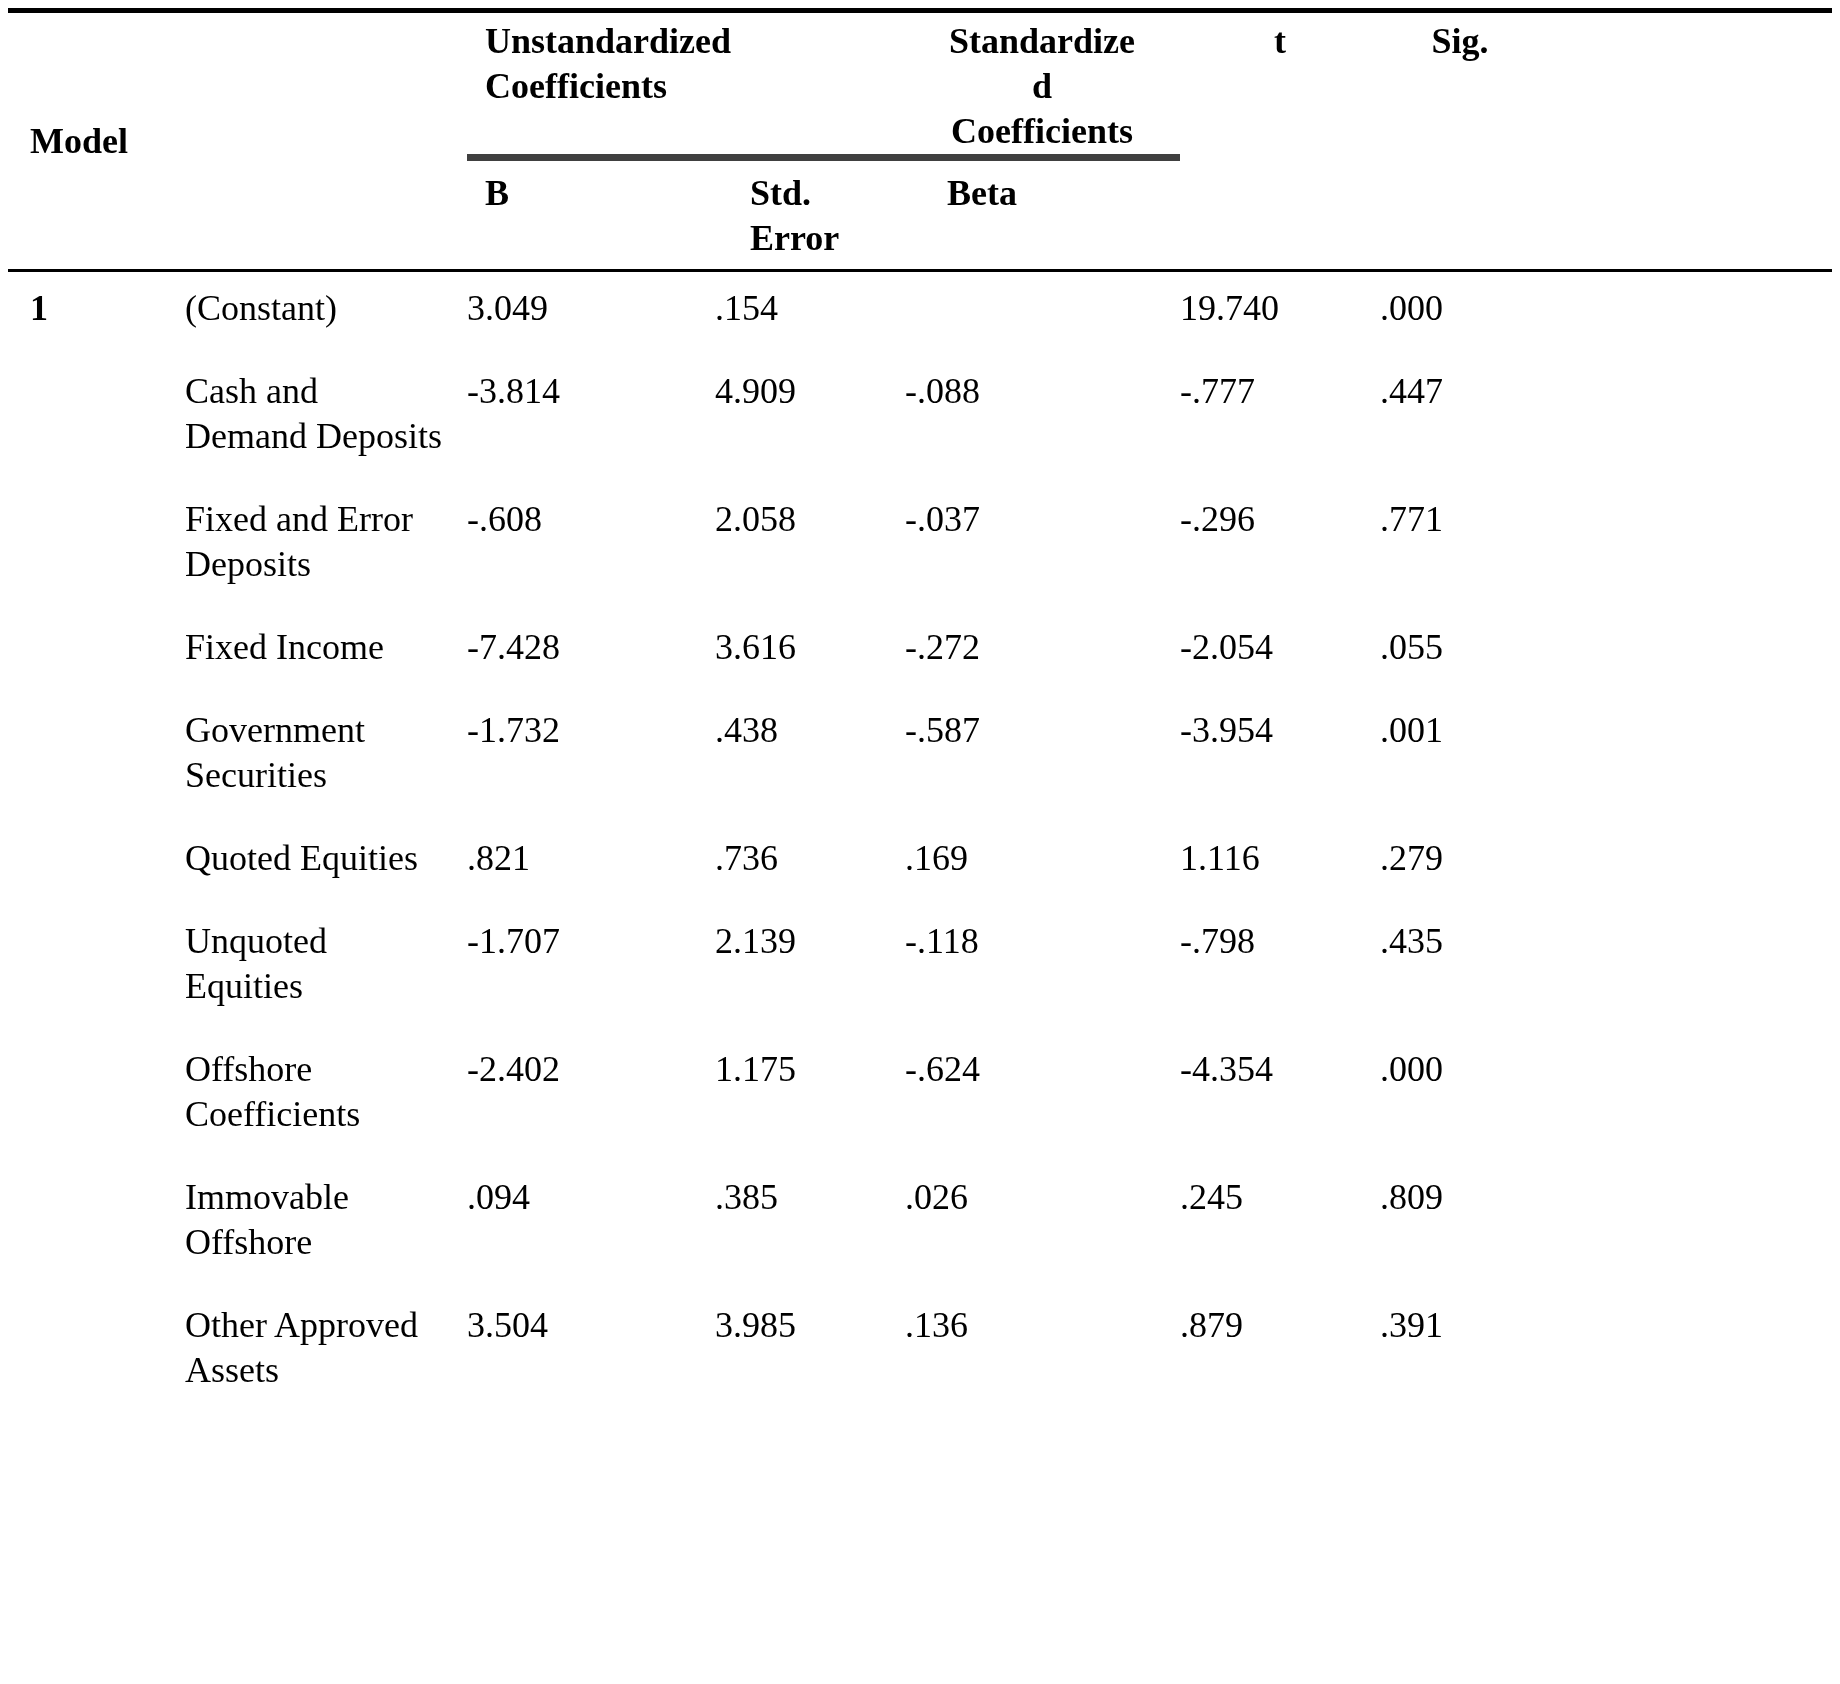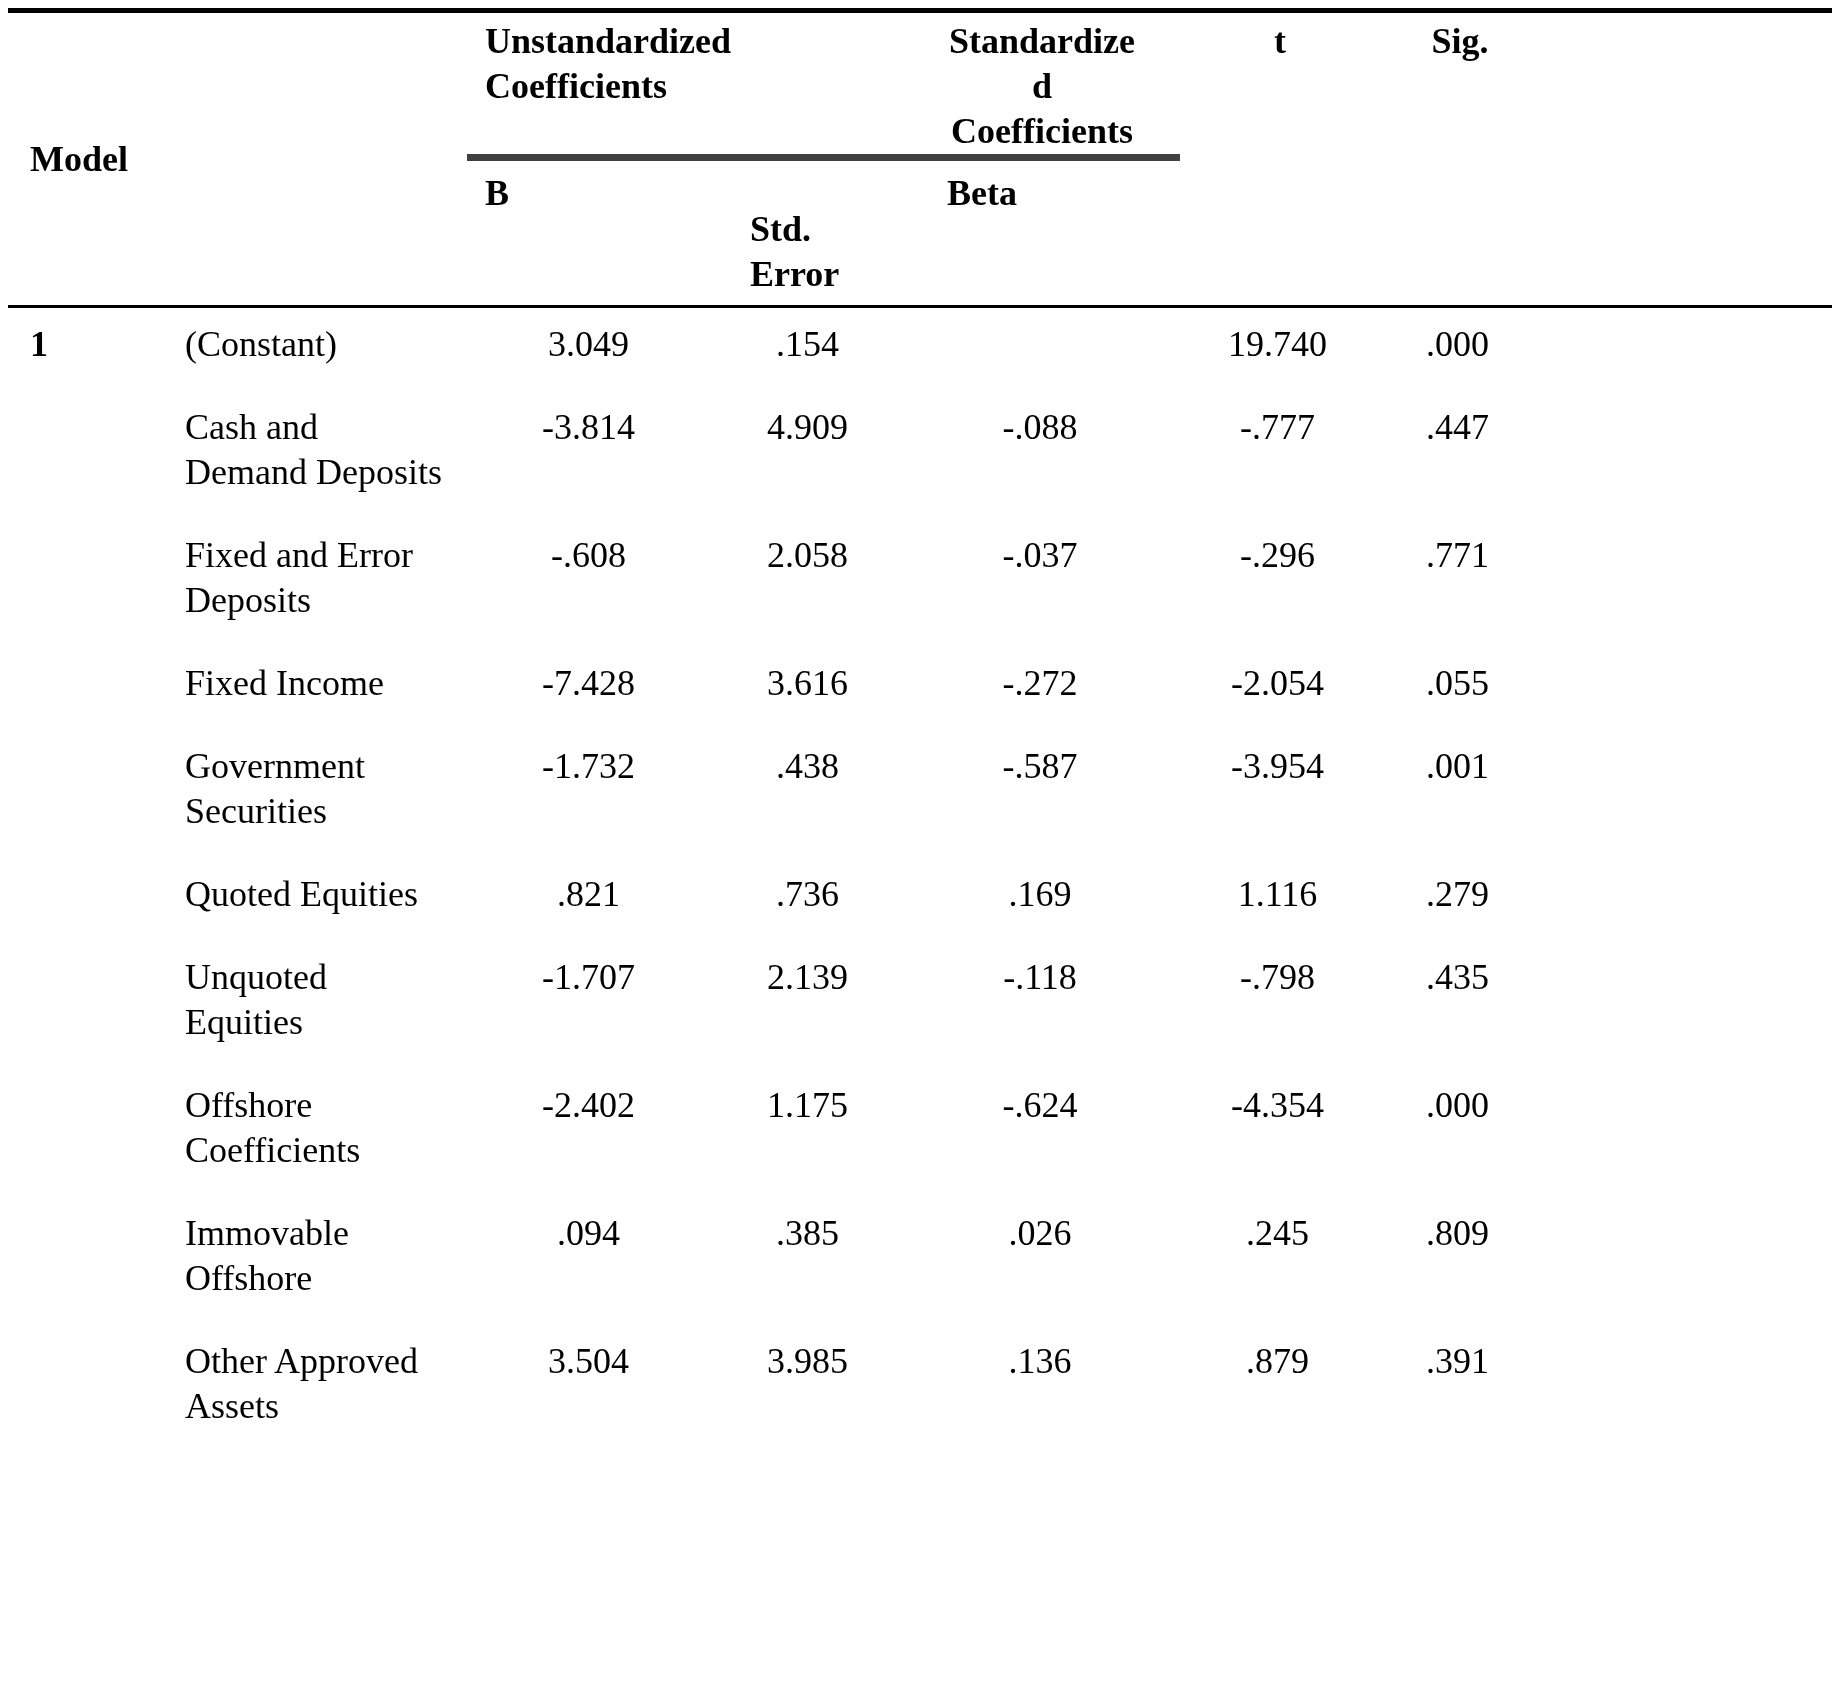--- a/index.html
+++ b/index.html
@@ -60,35 +60,35 @@
     vertical-align: top;
     padding-top: 6px;
     text-align: center;
   }
   tr.subhead th {
     padding-top: 10px;
     padding-bottom: 8px;
   }
   th.b-h { padding-left: 18px; }
   th.se-h { padding-left: 35px; }
-  th.se-h .narrow-se { width: 125px; margin-top: 36px; }
+  th.se-h .narrow-se { width: 125px; }
   th.beta-h { padding-left: 42px; }
 
   
   td { padding-bottom: 38px; }
   tbody tr:first-child td { padding-top: 14px; }
   td.model-cell {
     font-weight: bold;
     padding-left: 22px;
   }
   td.label-cell {
     padding-right: 20px;
   }
   td.num-cell {
-    text-align: center;
+    text-align: left;
     padding-right: 5px;
   }
 </style>
 </head>
 <body>
 
 <div class="page">
   <table class="coef-table">
     <colgroup>
       <col style="width:177px">

